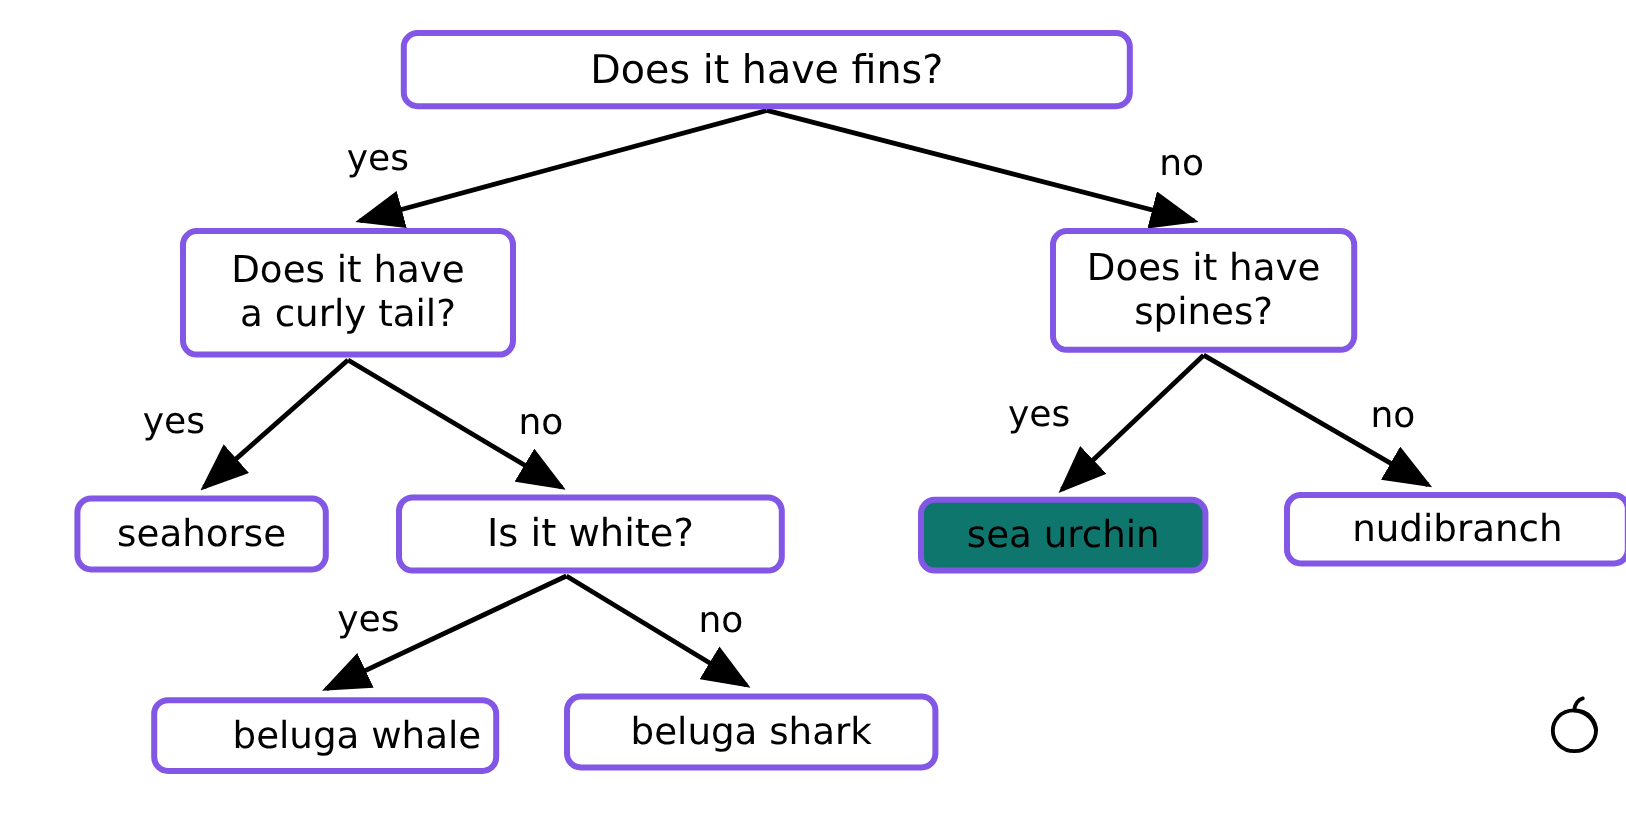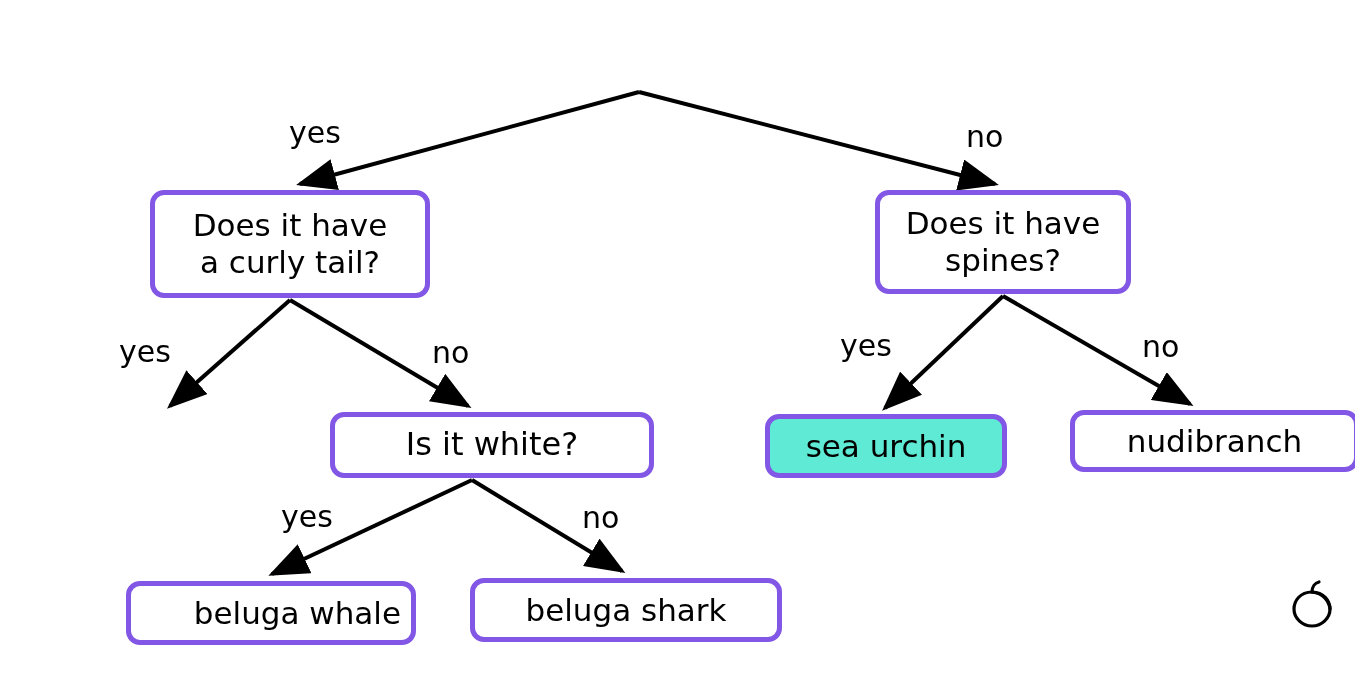--- a/index.html
+++ b/index.html
@@ -77,37 +77,43 @@
         <line x1="639" y1="92" x2="995" y2="184" stroke="#000000" stroke-width="4" marker-end="url(#arrowhead)"></line>
         <line x1="290" y1="300" x2="170" y2="406" stroke="#000000" stroke-width="4" marker-end="url(#arrowhead)"></line>
         <line x1="290" y1="300" x2="468" y2="406" stroke="#000000" stroke-width="4" marker-end="url(#arrowhead)"></line>
         <line x1="1003" y1="296" x2="885" y2="408" stroke="#000000" stroke-width="4" marker-end="url(#arrowhead)"></line>
         <line x1="1003" y1="296" x2="1190" y2="404" stroke="#000000" stroke-width="4" marker-end="url(#arrowhead)"></line>
         <line x1="472" y1="480" x2="272" y2="574" stroke="#000000" stroke-width="4" marker-end="url(#arrowhead)"></line>
         <line x1="472" y1="480" x2="622" y2="571" stroke="#000000" stroke-width="4" marker-end="url(#arrowhead)"></line>
       </g>
   </svg>
 
+  <div class="node" style="left: 334px; top: 25px; width: 610px; height: 66px; font-size: 33px; border-color: rgb(130, 87, 230); background: rgb(255, 255, 255); color: rgb(0, 0, 0);">
+    <span class="node-label">Does it have fins?</span>
+  </div>
 
   <div class="node" style="left: 150px; top: 190px; width: 280px; height: 108px; font-size: 31px; border-color: rgb(130, 87, 230); background: rgb(255, 255, 255); color: rgb(0, 0, 0);">
     <span class="node-label">Does it have
 a curly tail?</span>
   </div>
 
   <div class="node" style="left: 875px; top: 190px; width: 256px; height: 104px; font-size: 31px; border-color: rgb(130, 87, 230); background: rgb(255, 255, 255); color: rgb(0, 0, 0);">
     <span class="node-label">Does it have
 spines?</span>
   </div>
 
+  <div class="node" style="left: 62px; top: 413px; width: 212px; height: 64px; font-size: 31px; border-color: rgb(130, 87, 230); background: rgb(255, 255, 255); color: rgb(0, 0, 0);">
+    <span class="node-label">seahorse</span>
+  </div>
 
   <div class="node" style="left: 330px; top: 412px; width: 324px; height: 66px; font-size: 32px; border-color: rgb(130, 87, 230); background: rgb(255, 255, 255); color: rgb(0, 0, 0);">
     <span class="node-label">Is it white?</span>
   </div>
 
-  <div class="node" style="left: 765px; top: 414px; width: 242px; height: 64px; font-size: 31px; border-color: rgb(130, 87, 230); background: #5eead4; color: rgb(0, 0, 0);">
+  <div class="node" style="left: 765px; top: 414px; width: 242px; height: 64px; font-size: 31px; border-color: rgb(130, 87, 230); background: #0f766e; color: rgb(0, 0, 0);">
     <span class="node-label">sea urchin</span>
   </div>
 
   <div class="node" style="left: 1070px; top: 410px; width: 289px; height: 62px; font-size: 31px; border-color: rgb(130, 87, 230); background: rgb(255, 255, 255); color: rgb(0, 0, 0);">
     <span class="node-label">nudibranch</span>
   </div>
 
   <div class="node" style="left: 126px; top: 581px; width: 290px; height: 64px; font-size: 31px; border-color: rgb(130, 87, 230); background: rgb(255, 255, 255); color: rgb(0, 0, 0); justify-content: flex-end;">
     <span class="node-label">beluga whale</span>
   </div>

